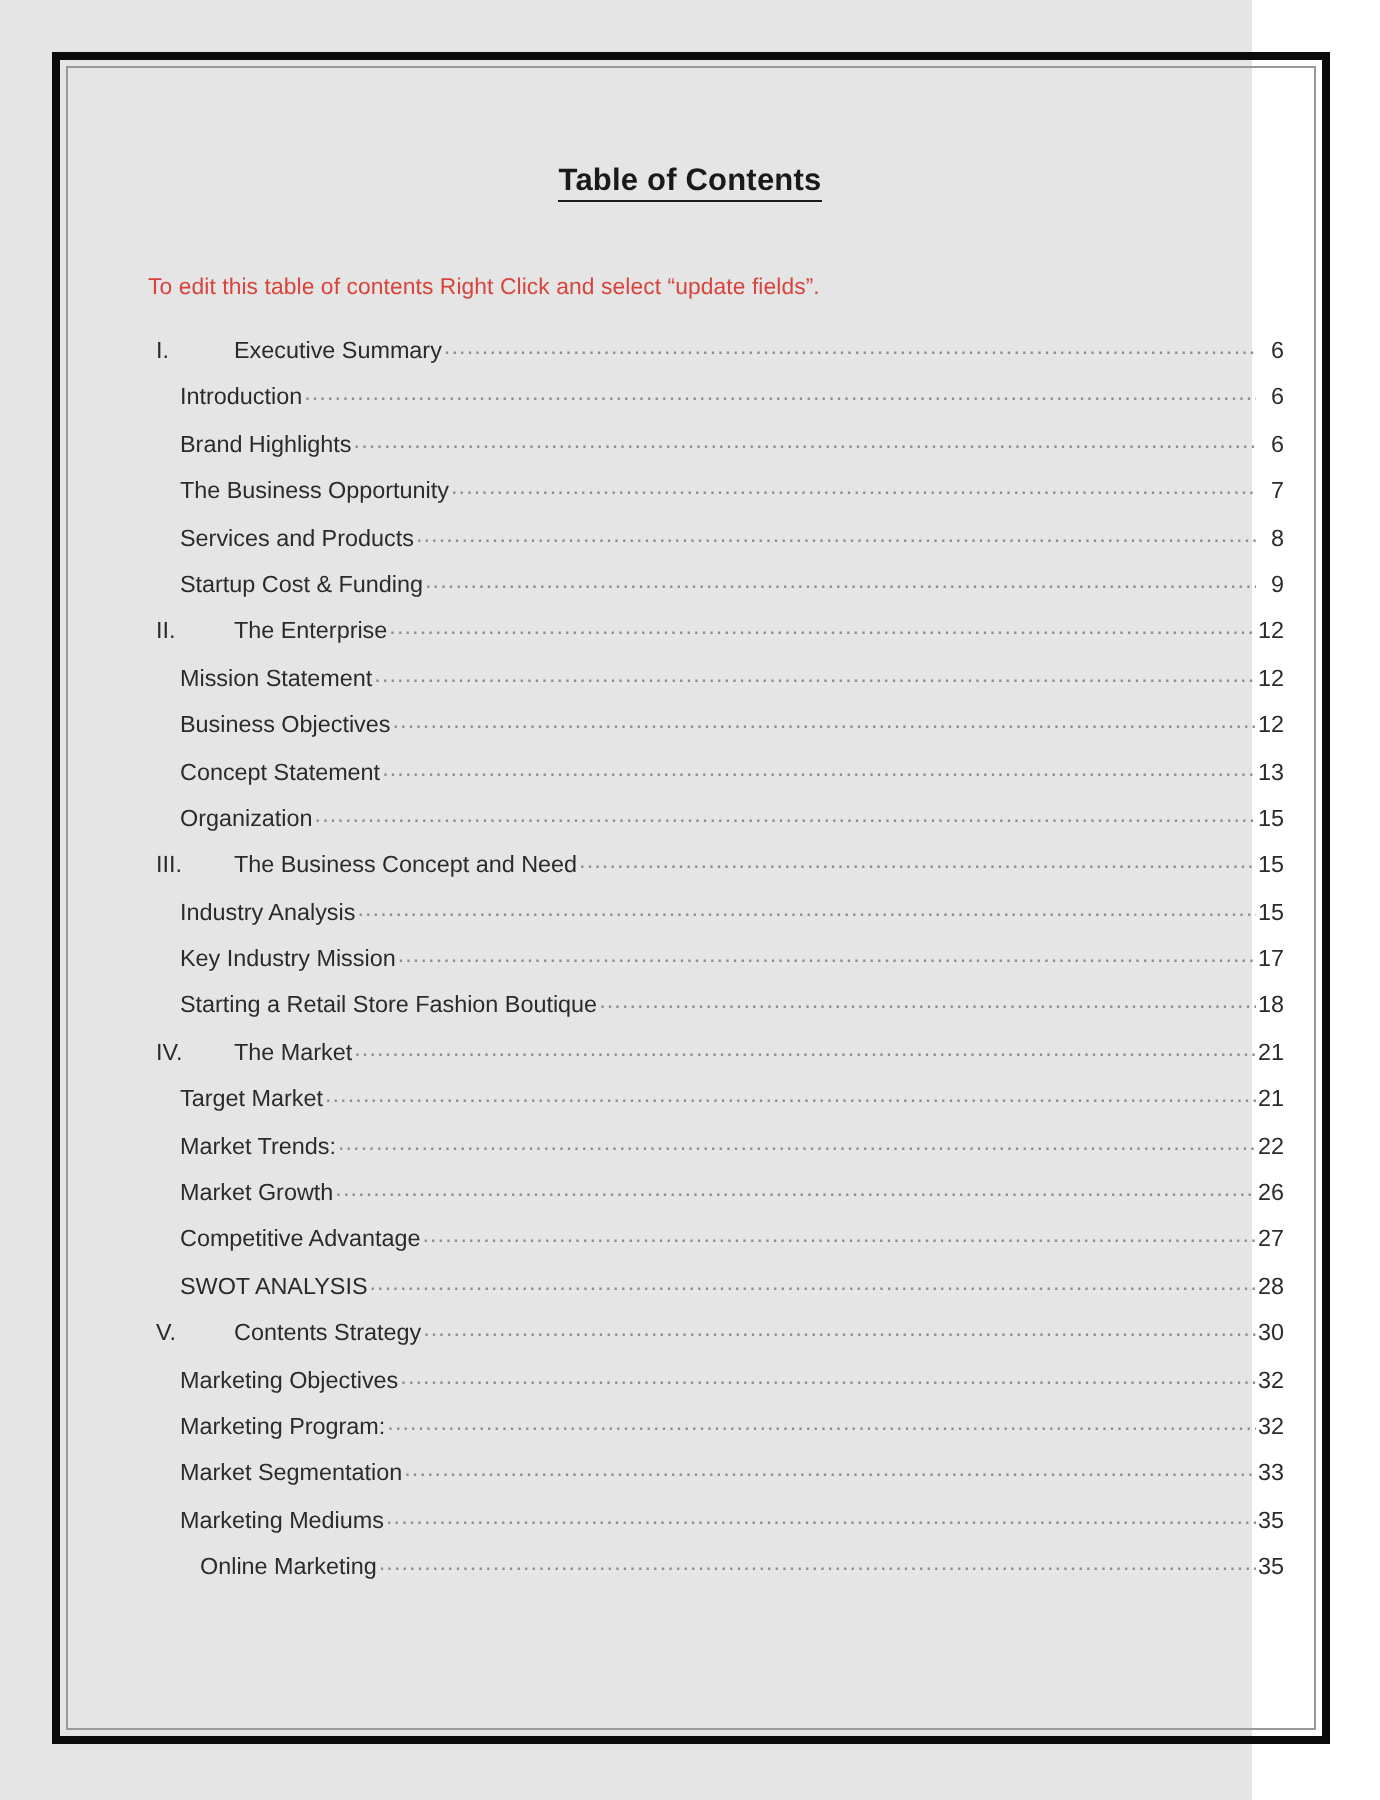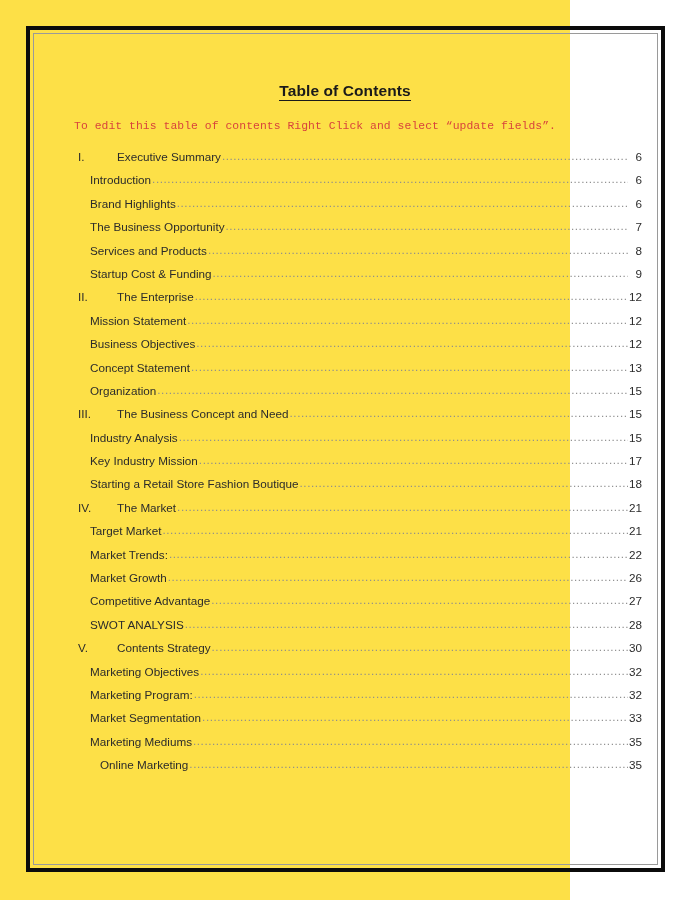--- a/index.html
+++ b/index.html
@@ -12,23 +12,23 @@
     height: 900px;
     overflow: hidden;
     font-family: "Liberation Sans", sans-serif;
     -webkit-font-smoothing: antialiased;
   }
 
   
   .page {
     position: absolute;
     left: 0; top: 0;
-    width: 570px;
+    width: 626px;
     height: 900px;
-    background: #fde047;
+    background: #e5e5e5;
   }
   .border-outer {
     position: absolute;
     left: 26px;
     top: 26px;
     width: 639px;
     height: 846px;
     border: 4px solid #0b0b0b;
     box-sizing: border-box;
   }
@@ -59,25 +59,24 @@
     letter-spacing: 0.1px;
     margin: 30px 0 0 0;
     padding: 0;
   }
   .doc-title span.u {
     border-bottom: 1.5px solid #1a1a1a;
     padding-bottom: 1px;
   }
 
   .instruction {
-    margin: 20px 0 0 26px;
+    margin: 38px 0 0 26px;
     font-size: 11.4px;
     color: #d8443c;
     letter-spacing: 0.05px;
-    font-family: Liberation Mono, monospace;
   }
 
   
   .toc {
     margin: 17px 0 0 0;
     padding: 0;
     list-style: none;
   }
   .toc-row {
     display: flex;

